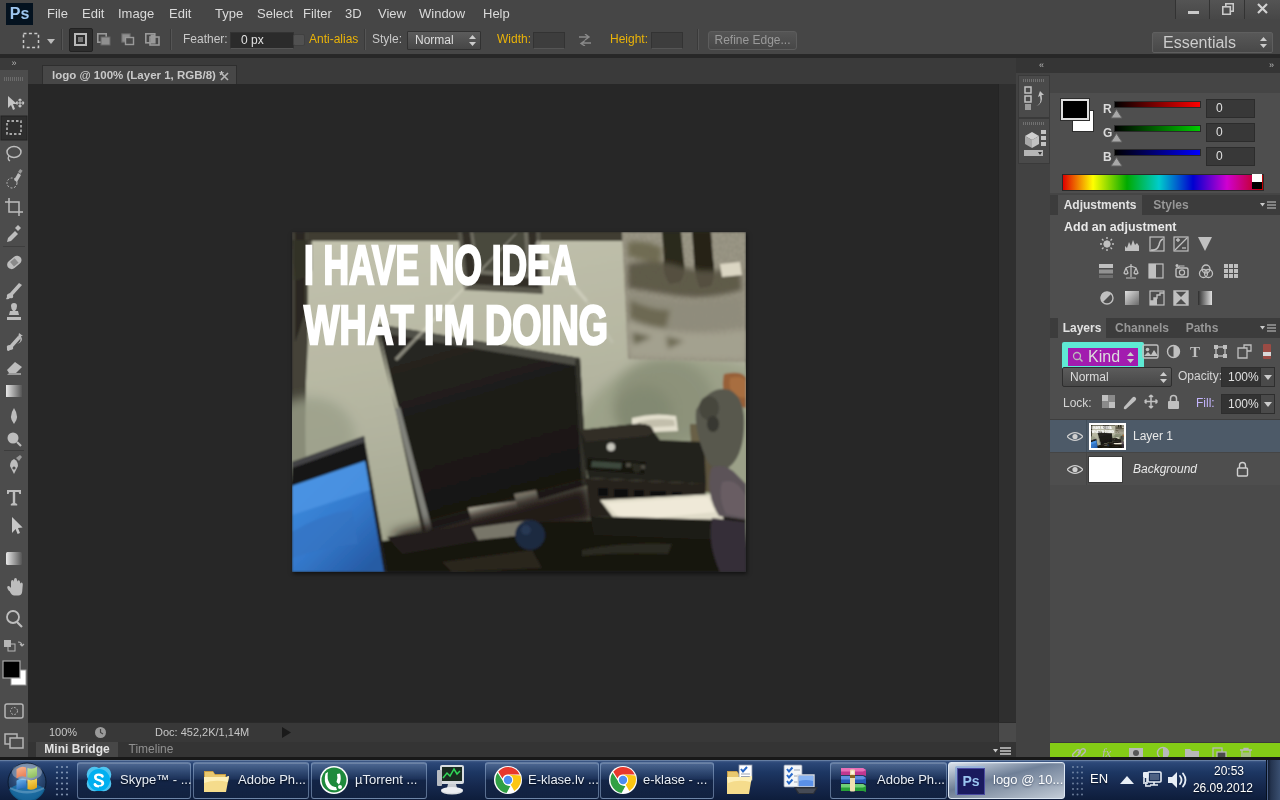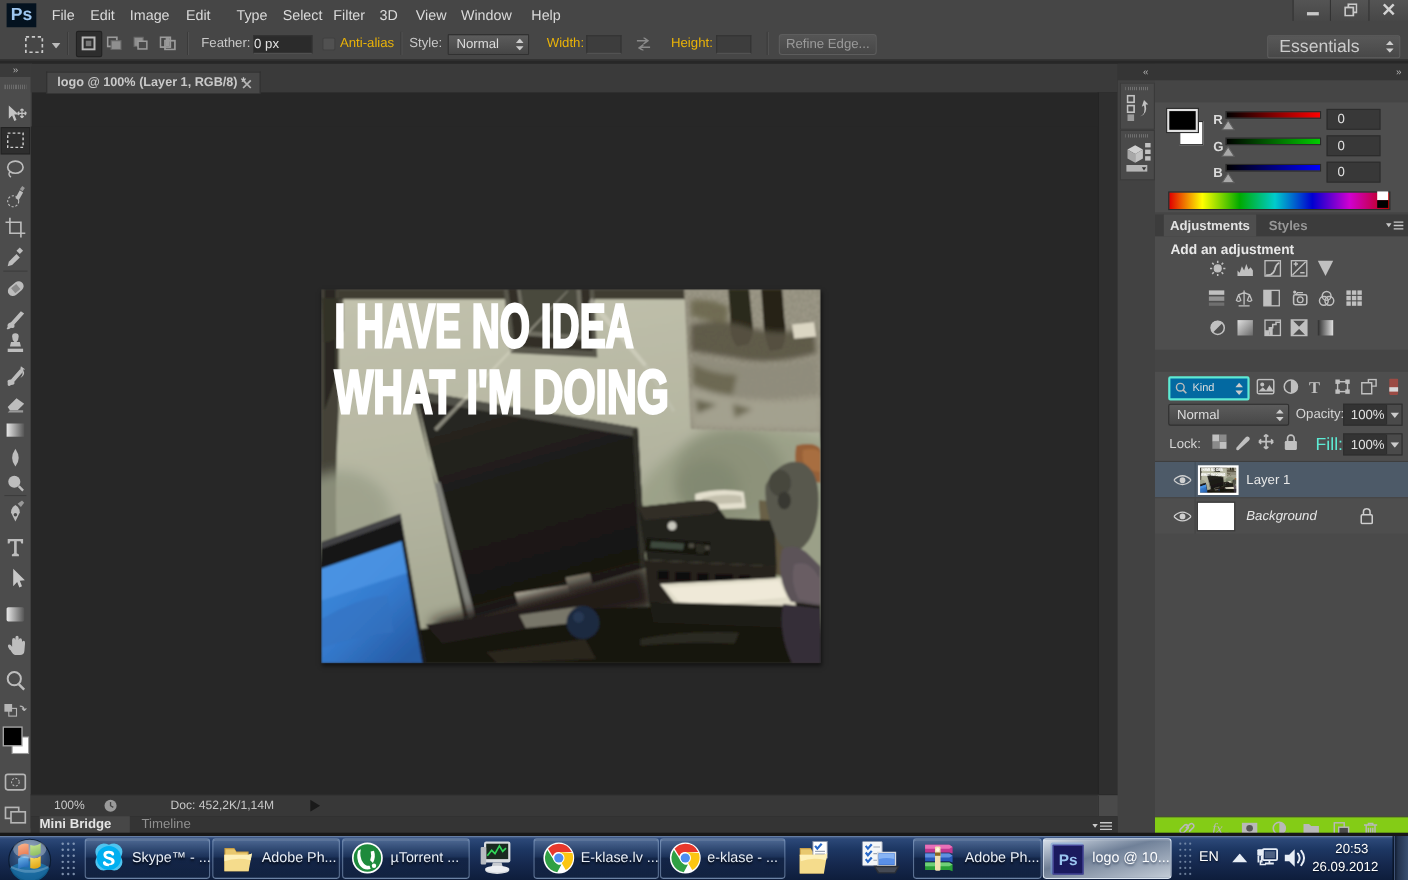--- a/index.html
+++ b/index.html
@@ -15,21 +15,21 @@
 #optbar{left:0;top:25px;width:1280px;height:29px;background:#464646;border-bottom:1px solid #282828;}
 .optlabel{top:0;height:29px;line-height:29px;font-size:12px;color:#c9c9c9;}
 .optdis{color:#eab308;}
 .optinput{top:7px;height:15px;background:#2b2b2b;border:1px solid #333;border-bottom-color:#555;color:#e2e2e2;font-size:12px;}
 .vsep{top:4px;width:1px;height:21px;background:#3a3a3a;border-right:1px solid #555;}
 
 #toolbar{left:0;top:58px;width:28px;height:702px;background:#4c4c4c;border-right:1px solid #3a3a3a;}
 
 #tabbar{left:28px;top:58px;width:988px;height:26px;background:#3a3a3a;font-weight:bold;}
 #doctab{left:14px;top:7px;width:193px;height:19px;background:#474747;border:1px solid #2e2e2e;border-bottom:none;color:#c9c9c9;font-size:11.5px;line-height:18px;}
-#canvas{left:28px;top:84px;width:970px;height:638px;background:#272727;margin-top:31px;}
+#canvas{left:28px;top:84px;width:970px;height:638px;background:#272727;}
 #vscroll{left:998px;top:84px;width:18px;height:638px;background:#2f2f2f;border-left:1px solid #242424;}
 #statusbar{left:28px;top:722px;width:988px;height:19px;background:#383838;border-top:1px solid #2a2a2a;color:#c7c7c7;font-size:11px;}
 #minibar{left:28px;top:742px;width:988px;height:16px;background:#343434;}
 
 #dockstrip{left:1016px;top:58px;width:34px;height:702px;background:#424242;}
 #panels{left:1050px;top:58px;width:230px;height:702px;background:#454545;}
 .ptabbar{position:absolute;left:0;width:230px;background:#3c3c3c;}
 .panelbody{position:absolute;left:0;width:230px;background:#4e4e4e;}
 
 #taskbar{left:0;top:760px;width:1280px;height:40px;background:linear-gradient(#4a6490 0%,#2c4878 7%,#1d3763 30%,#16294f 62%,#0e1d3b 100%);}
@@ -86,21 +86,21 @@
     <svg class="abs" style="left:121px;top:8px" width="14" height="13">
         <rect x="0.8" y="0.8" width="8.4" height="8.4" fill="#8f8f8f" stroke="#666" stroke-width="1"></rect>
         <rect x="4.5" y="4.5" width="8" height="7" fill="#4a4a4a" stroke="#9a9a9a" stroke-width="1.4"></rect>
       </svg>
     <svg class="abs" style="left:145px;top:8px" width="15" height="13">
         <rect x="0.8" y="0.8" width="9" height="9" fill="none" stroke="#9a9a9a" stroke-width="1.6"></rect>
         <rect x="5" y="4" width="9" height="8" fill="none" stroke="#9a9a9a" stroke-width="1.6"></rect>
         <rect x="5.6" y="1.6" width="3.5" height="7.5" fill="#999"></rect>
       </svg>
     <div class="abs optlabel" style="left:183px">Feather:</div>
-    <div class="abs optinput" style="left:230px;width:52px;line-height:15px">0 px</div>
+    <div class="abs optinput" style="left:230px;width:52px;padding-left:10px;line-height:15px">0 px</div>
     <div class="abs" style="left:293px;top:9px;width:10px;height:10px;background:#515151;border:1px solid #404040;border-radius:2px"></div>
     <div class="abs optlabel optdis" style="left:309px">Anti-alias</div>
     <div class="abs vsep" style="left:364px"></div>
     <div class="abs optlabel" style="left:372px">Style:</div>
     <div class="abs" style="left:407px;top:6px;width:72px;height:17px;background:linear-gradient(#5c5c5c,#464646);border:1px solid #313131;border-radius:1px;color:#dcdcdc;font-size:12px;line-height:17px"><span style="margin-left:7px">Normal</span>
       <svg style="position:absolute;right:4px;top:3px" width="7" height="11">
           <path d="M0 4 L3.5 0 L7 4 Z" fill="#ccc"></path>
           <path d="M0 7 L3.5 11 L7 7 Z" fill="#ccc"></path>
         </svg>
     </div>
@@ -372,21 +372,21 @@
         <circle cx="6.5" cy="6.5" r="5.5" fill="#9a9a9a"></circle>
         <path d="M6.5 3 v3.5 l2.5 1.5" stroke="#444" stroke-width="1.2" fill="none"></path>
       </svg>
     <span class="abs" style="left:127px;top:3px">Doc: 452,2K/1,14M</span>
     <svg class="abs" style="left:254px;top:4px" width="9" height="11">
         <path d="M0 0 L9 5.5 L0 11 Z" fill="#1a1a1a"></path>
       </svg>
     <div class="abs" style="left:970px;top:0;width:18px;height:19px;background:#4a4a4a;border-left:1px solid #333"></div>
   </div>
   <div id="minibar" class="abs">
-    <div class="abs" style="left:8px;top:0;width:82px;height:16px;background:#474747;color:#e4e4e4;font-size:12px;font-weight:bold;line-height:15px;text-align:left">Mini Bridge</div>
+    <div class="abs" style="left:8px;top:0;width:82px;height:16px;background:#474747;color:#e4e4e4;font-size:12px;font-weight:bold;line-height:15px;text-align:center">Mini Bridge</div>
     <div class="abs" style="left:92px;top:0;width:62px;height:16px;color:#909090;font-size:12px;line-height:15px;text-align:center">Timeline</div>
     <svg class="abs" style="left:965px;top:5px" width="18" height="9">
         <path d="M0 2 L5 2 L2.5 5.5 Z" fill="#c9c9c9"></path>
         <g stroke="#c9c9c9" stroke-width="1.3">
           <path d="M7 1 h11 M7 4 h11 M7 7 h11"></path>
         </g>
       </svg>
   </div>
 
   <div id="dockstrip" class="abs">
@@ -551,23 +551,34 @@
               <stop offset="1" stop-color="#6a6a6a"></stop>
             </linearGradient>
           <linearGradient id="ag2" x1="0" y1="0" x2="1" y2="0">
               <stop offset="0" stop-color="#2e2e2e"></stop>
               <stop offset="1" stop-color="#e0e0e0"></stop>
             </linearGradient>
         </defs>
       </svg>
     </div>
 
+    <div class="ptabbar" style="top:260px;height:20px">
+      <div class="abs" style="left:8px;top:0;width:48px;height:20px;background:#4e4e4e;color:#e2e2e2;font-size:12px;font-weight:bold;line-height:20px;text-align:center">Layers</div>
+      <div class="abs" style="left:58px;top:0;width:68px;height:20px;color:#979797;font-size:12px;font-weight:bold;line-height:20px;text-align:center">Channels</div>
+      <div class="abs" style="left:128px;top:0;width:48px;height:20px;color:#979797;font-size:12px;font-weight:bold;line-height:20px;text-align:center">Paths</div>
+      <svg class="abs" style="left:210px;top:6px" width="16" height="8">
+          <path d="M0 2 L5 2 L2.5 5.5Z" fill="#c9c9c9"></path>
+          <g stroke="#c9c9c9" stroke-width="1.2">
+            <path d="M7 1 h9 M7 4 h9 M7 7 h9"></path>
+          </g>
+        </svg>
+    </div>
     <div class="panelbody" style="top:280px;height:422px">
 
-      <div class="abs" style="left:12px;top:4px;width:70px;height:18px;background:#0369a1;border:2px solid #5eead4;border-radius:2px;color:#ddd;font-size:10px;line-height:18px">
+      <div class="abs" style="left:12px;top:4px;width:70px;height:18px;background:#a21caf;border:6px solid #5eead4;border-radius:2px;color:#ddd;font-size:16px;line-height:18px">
         <svg style="position:absolute;left:4px;top:3px" width="12" height="12">
             <circle cx="5" cy="5" r="3.5" fill="none" stroke="#bbb" stroke-width="1.3"></circle>
             <path d="M7.5 7.5 l3 3" stroke="#bbb" stroke-width="1.5"></path>
           </svg>
         <span style="margin-left:20px">Kind</span>
         <svg style="position:absolute;right:4px;top:4px" width="7" height="11">
             <path d="M0 4 L3.5 0 L7 4Z" fill="#ccc"></path>
             <path d="M0 7 L3.5 11 L7 7Z" fill="#ccc"></path>
           </svg>
       </div>
@@ -627,21 +638,21 @@
           </g>
         <path d="M22 14 l8 -9 q2 -2 3.5 -0.5 q1.5 1.5 -0.5 3.5 l-9 8 q-3 1 -2 -2Z" fill="#c0c0c0"></path>
         <g stroke="#c0c0c0" stroke-width="1.5" fill="none">
             <path d="M49 2 v13 M42.5 8.5 h13 M49 2 l-2 2 M49 2 l2 2 M49 15 l-2 -2 M49 15 l2 -2 M42.5 8.5 l2 -2 M42.5 8.5 l2 2 M55.5 8.5 l-2 -2 M55.5 8.5 l-2 2"></path>
           </g>
         <g>
             <rect x="66" y="8" width="11" height="8" rx="1" fill="#c0c0c0"></rect>
             <path d="M68.5 8 v-2.5 a3 3 0 0 1 6 0 v2.5" fill="none" stroke="#c0c0c0" stroke-width="1.5"></path>
           </g>
       </svg>
-      <div class="abs" style="left:146px;top:58px;color:#5eead4;font-size:16px">Fill:</div>
+      <div class="abs" style="left:146px;top:58px;color:#c4b5fd;font-size:12px">Fill:</div>
       <div class="abs" style="left:171px;top:56px;width:52px;height:18px;background:#333;border:1px solid #2e2e2e;color:#e0e0e0;font-size:12px;line-height:18px"><span style="margin-left:6px">100%</span>
         <span style="position:absolute;right:0;top:0;width:13px;height:18px;background:#4a4a4a;border-left:1px solid #2e2e2e">
             <svg style="position:absolute;left:3px;top:7px" width="8" height="5">
               <path d="M0 0 h8 l-4 5Z" fill="#ccc"></path>
             </svg>
           </span>
       </div>
 
       <div class="abs" style="left:0;top:81px;width:230px;height:33px;background:#4d5a68;border-top:1px solid #3e3e3e">
         <svg style="position:absolute;left:17px;top:11px" width="16" height="11">

